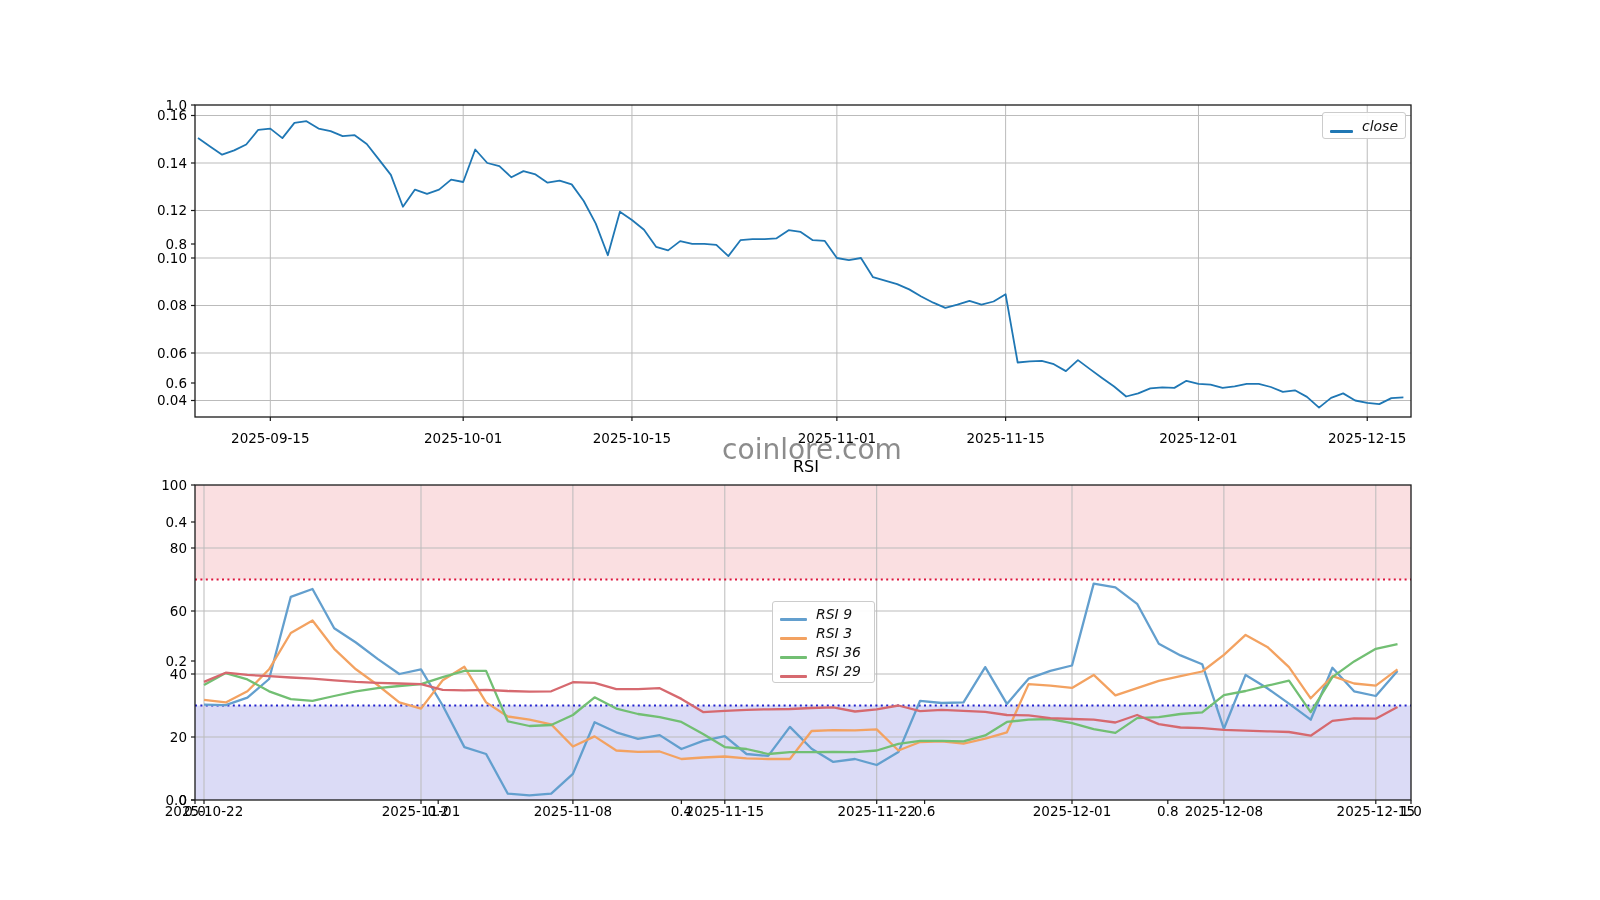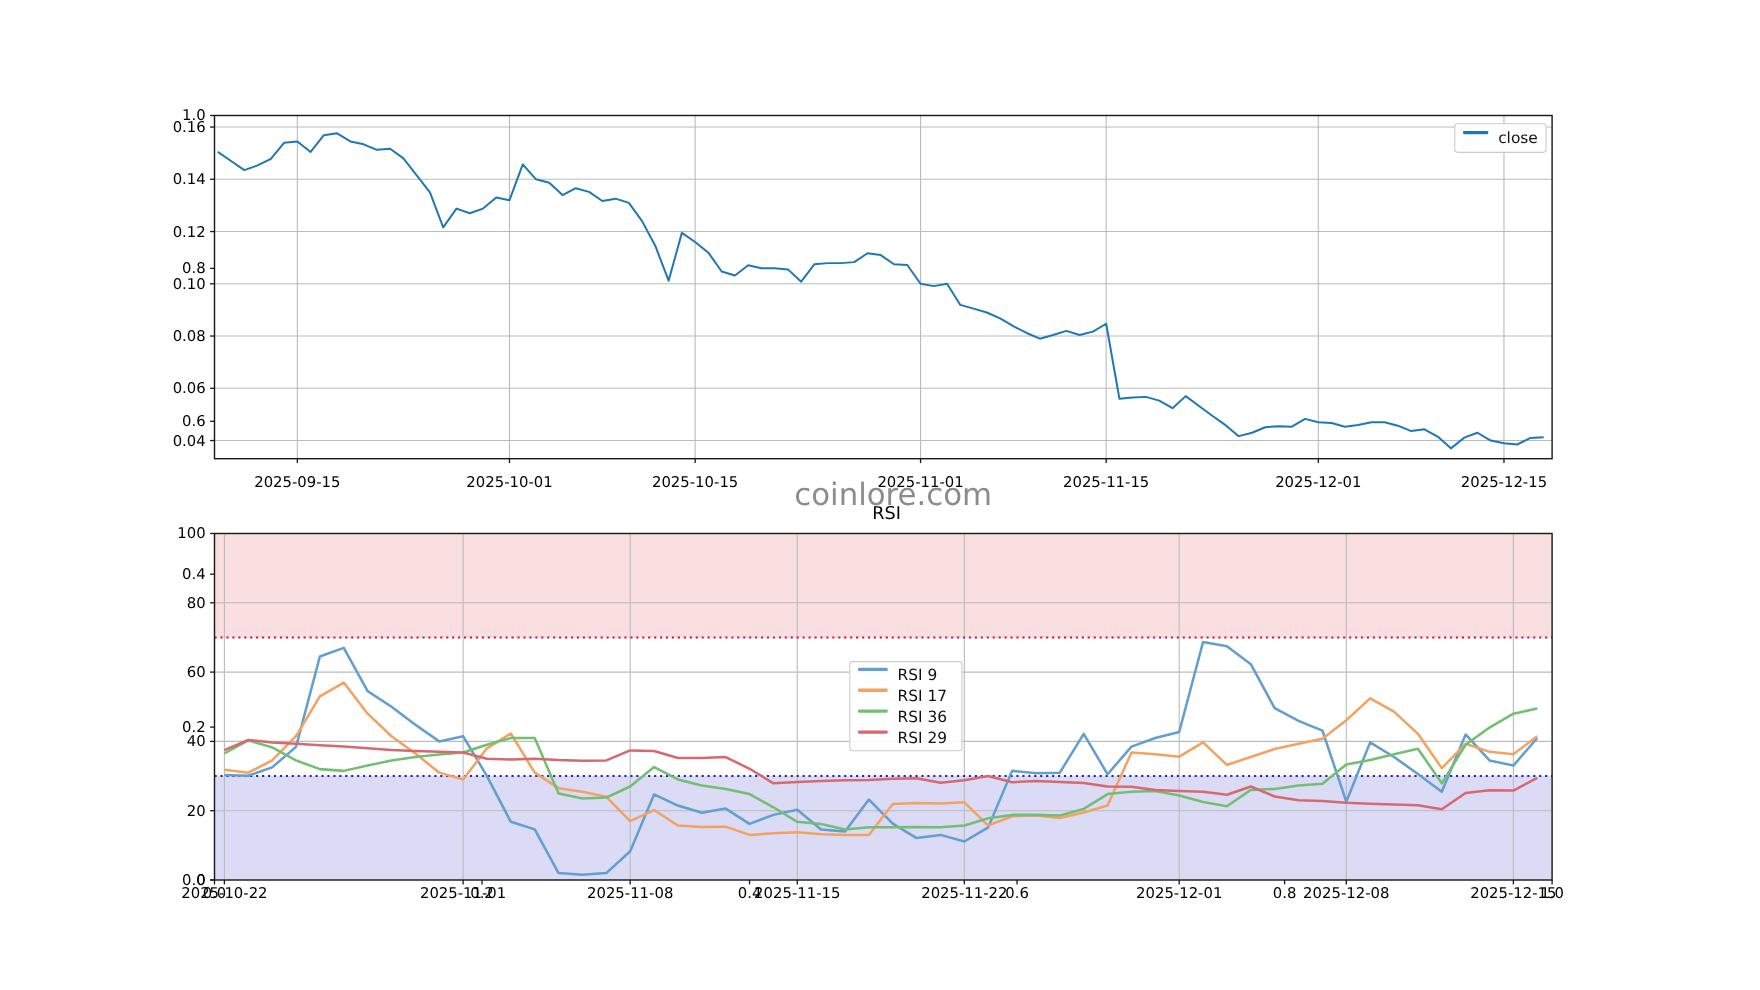--- a/index.html
+++ b/index.html
@@ -6,21 +6,21 @@
   .fig{position:relative;width:1600px;height:900px;background:#ffffff;
        font-family:"DejaVu Sans","Liberation Sans",sans-serif;overflow:hidden;}
   #chart-svg{position:absolute;left:0;top:0;}
   .watermark{position:absolute;top:433px;left:812px;transform:translateX(-50%);
        font-size:28px;color:#8c8c8c;white-space:nowrap;}
   .rsi-title{position:absolute;top:457px;left:806px;transform:translateX(-50%);
        font-size:16px;color:#000;}
   .legend{position:absolute;background:rgba(255,255,255,.92);border:1px solid #cccccc;
        border-radius:3px;display:flex;flex-direction:column;justify-content:space-around;
        padding:2px 7px;box-sizing:border-box;}
-  .legend-row{display:flex;align-items:flex-start;gap:9px;}
+  .legend-row{display:flex;align-items:flex-end;gap:9px;font-style:italic;}
   .swatch{width:27px;height:3px;border-radius:1px;background:#888;}
   .legend-label{font-size:14px;color:#111;white-space:nowrap;line-height:1;}
   #legend-close{left:1322px;top:112px;width:84px;height:27px;}
   #legend-rsi{left:772px;top:601px;width:103px;height:82px;}
 </style>
 </head>
 <body>
 
 <div class="fig">
   <svg id="chart-svg" width="1600" height="900">
@@ -153,21 +153,21 @@
     </div>
   </div>
 
   <div class="legend" id="legend-rsi">
     <div class="legend-row">
       <span class="swatch" style="background: rgb(99, 159, 206);"></span>
       <span class="legend-label">RSI 9</span>
     </div>
     <div class="legend-row">
       <span class="swatch" style="background: rgb(243, 162, 97);"></span>
-      <span class="legend-label">RSI 17</span>
+      <span class="legend-label">RSI 3</span>
     </div>
     <div class="legend-row">
       <span class="swatch" style="background: rgb(114, 191, 115);"></span>
       <span class="legend-label">RSI 36</span>
     </div>
     <div class="legend-row">
       <span class="swatch" style="background: rgb(214, 105, 111);"></span>
       <span class="legend-label">RSI 29</span>
     </div>
   </div>

